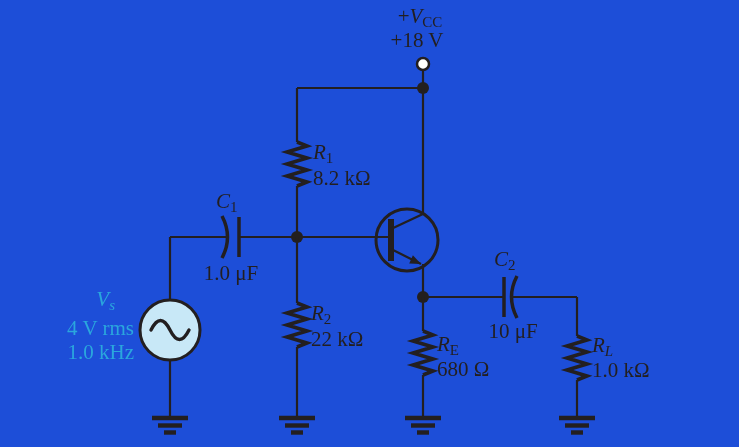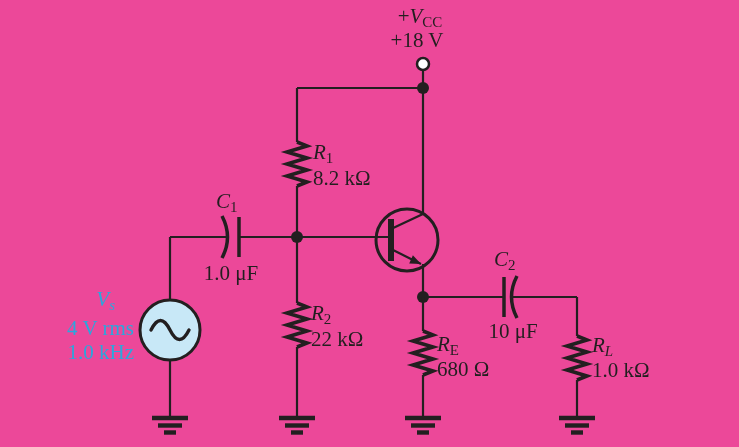--- a/index.html
+++ b/index.html
@@ -1,21 +1,21 @@
 <!DOCTYPE html>
 <html><head>
 <meta charset="utf-8">
 <style>
   html, body { margin: 0; padding: 0; }
   body { background: #ffffff; font-family: "Liberation Serif", serif; }
   .stage {
     position: relative;
     width: 739px;
     height: 447px;
-    background: #ec4899;
+    background: #1d4ed8;
     overflow: hidden;
   }
   svg { display: block; }
   .lbl      { font-family: "Liberation Serif", serif; font-size: 21px; fill: #231f20; }
   .lbl-i    { font-style: italic; }
   .sub      { font-size: 15px; }
   .blue     { fill: #2aa7dd; }
   .wire     { stroke: #231f20; stroke-width: 2.2; fill: none; }
   .thick    { stroke: #231f20; stroke-width: 3.5; fill: none; }
   .zig      { stroke: #231f20; stroke-width: 3.6; fill: none; stroke-linejoin: miter; }

